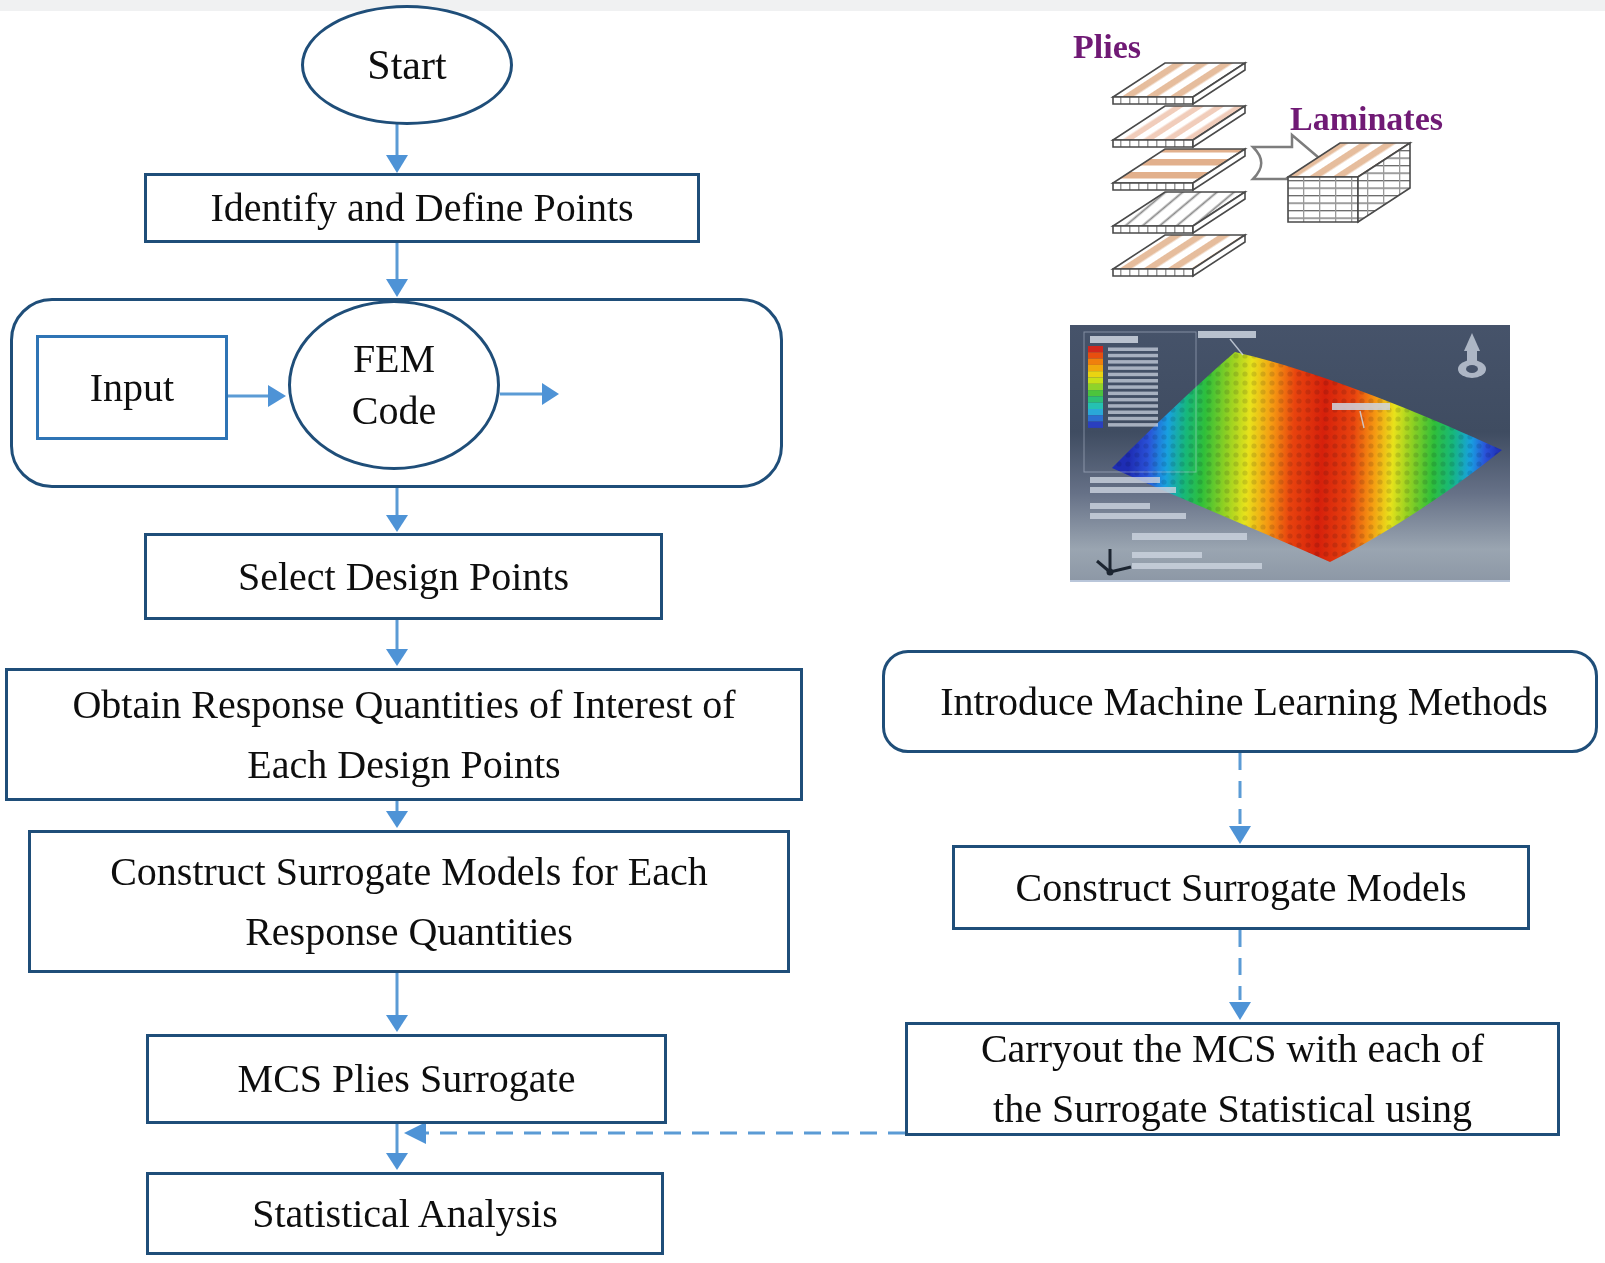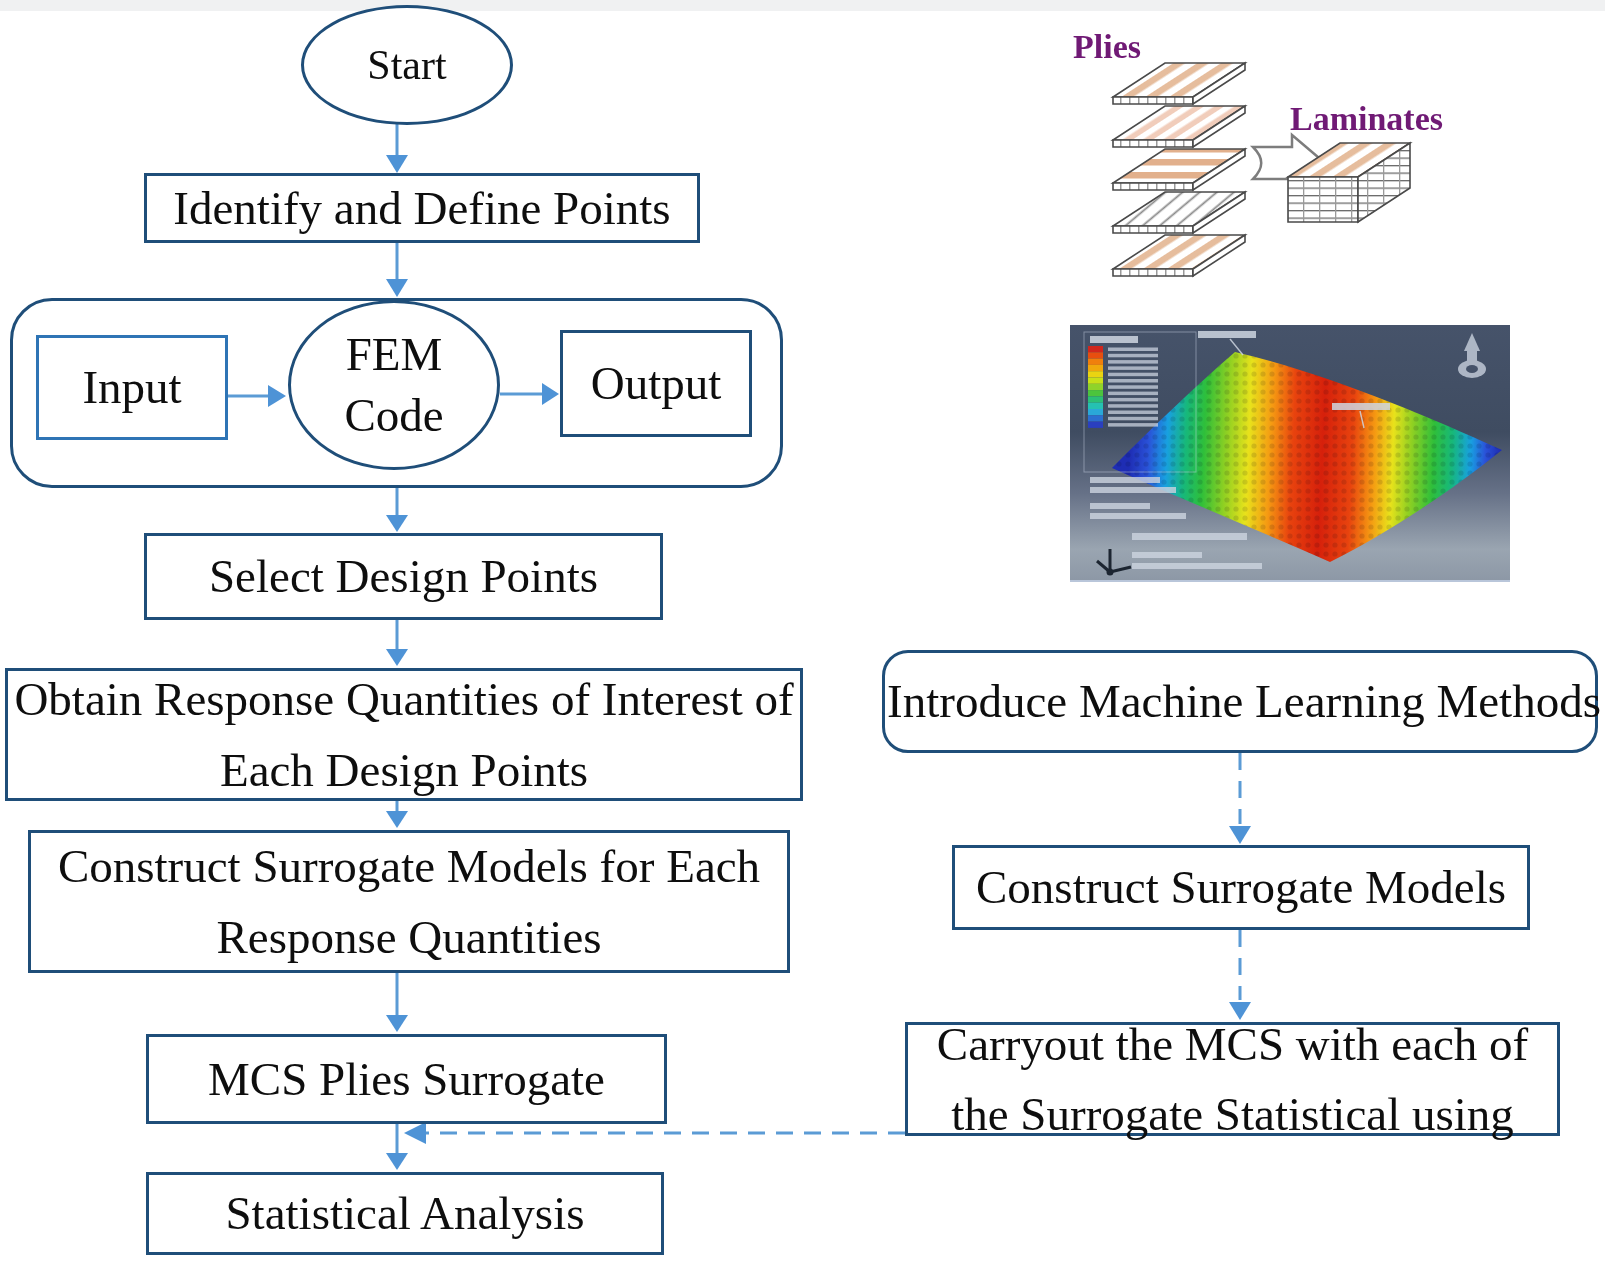--- a/index.html
+++ b/index.html
@@ -6,21 +6,21 @@
   .canvas{
     position:relative;width:1605px;height:1263px;background:#ffffff;overflow:hidden;
     font-family:"Liberation Serif","DejaVu Serif",serif;color:#0e0e0e;
   }
   .topstrip{position:absolute;left:0;top:0;width:1605px;height:11px;background:#f0f1f2;}
   svg.layer{position:absolute;left:0;top:0;}
   .b{
     position:absolute;box-sizing:border-box;background:#ffffff;
     border:3.5px solid #1f4e79;display:flex;flex-direction:column;
     align-items:center;justify-content:center;text-align:center;
-    font-size:47px;line-height:1.5;white-space:nowrap;
+    font-size:40px;line-height:1.5;white-space:nowrap;
   }
   .thin{border-width:3px;}
   .round40{border-radius:42px;}
   .round24{border-radius:26px;padding-left:8px;}
   .ellipse{border-radius:50%;}
   .transparent{background:transparent;}
   .lbl{
     position:absolute;font-size:34px;font-weight:600;color:#701a75;white-space:nowrap;
   }
   .fea{
@@ -172,23 +172,20 @@
 
   <div class="b thin" style="left:36px;top:335px;width:192px;height:105px;border-color:#2e74b5;">
     <span>Input</span>
   </div>
 
   <div class="b ellipse thin" style="left:288px;top:300px;width:212px;height:170px;line-height:1.3;">
     <span>FEM</span>
     <span>Code</span>
   </div>
 
-  <div class="b thin" style="left:560px;top:330px;width:192px;height:107px;">
-    <span>Output</span>
-  </div>
 
   <div class="b" style="left:144px;top:533px;width:519px;height:87px;">
     <span>Select Design Points</span>
   </div>
 
   <div class="b" style="left:5px;top:668px;width:798px;height:133px;">
     <span>Obtain Response Quantities of Interest of</span>
     <span>Each Design Points</span>
   </div>
 

